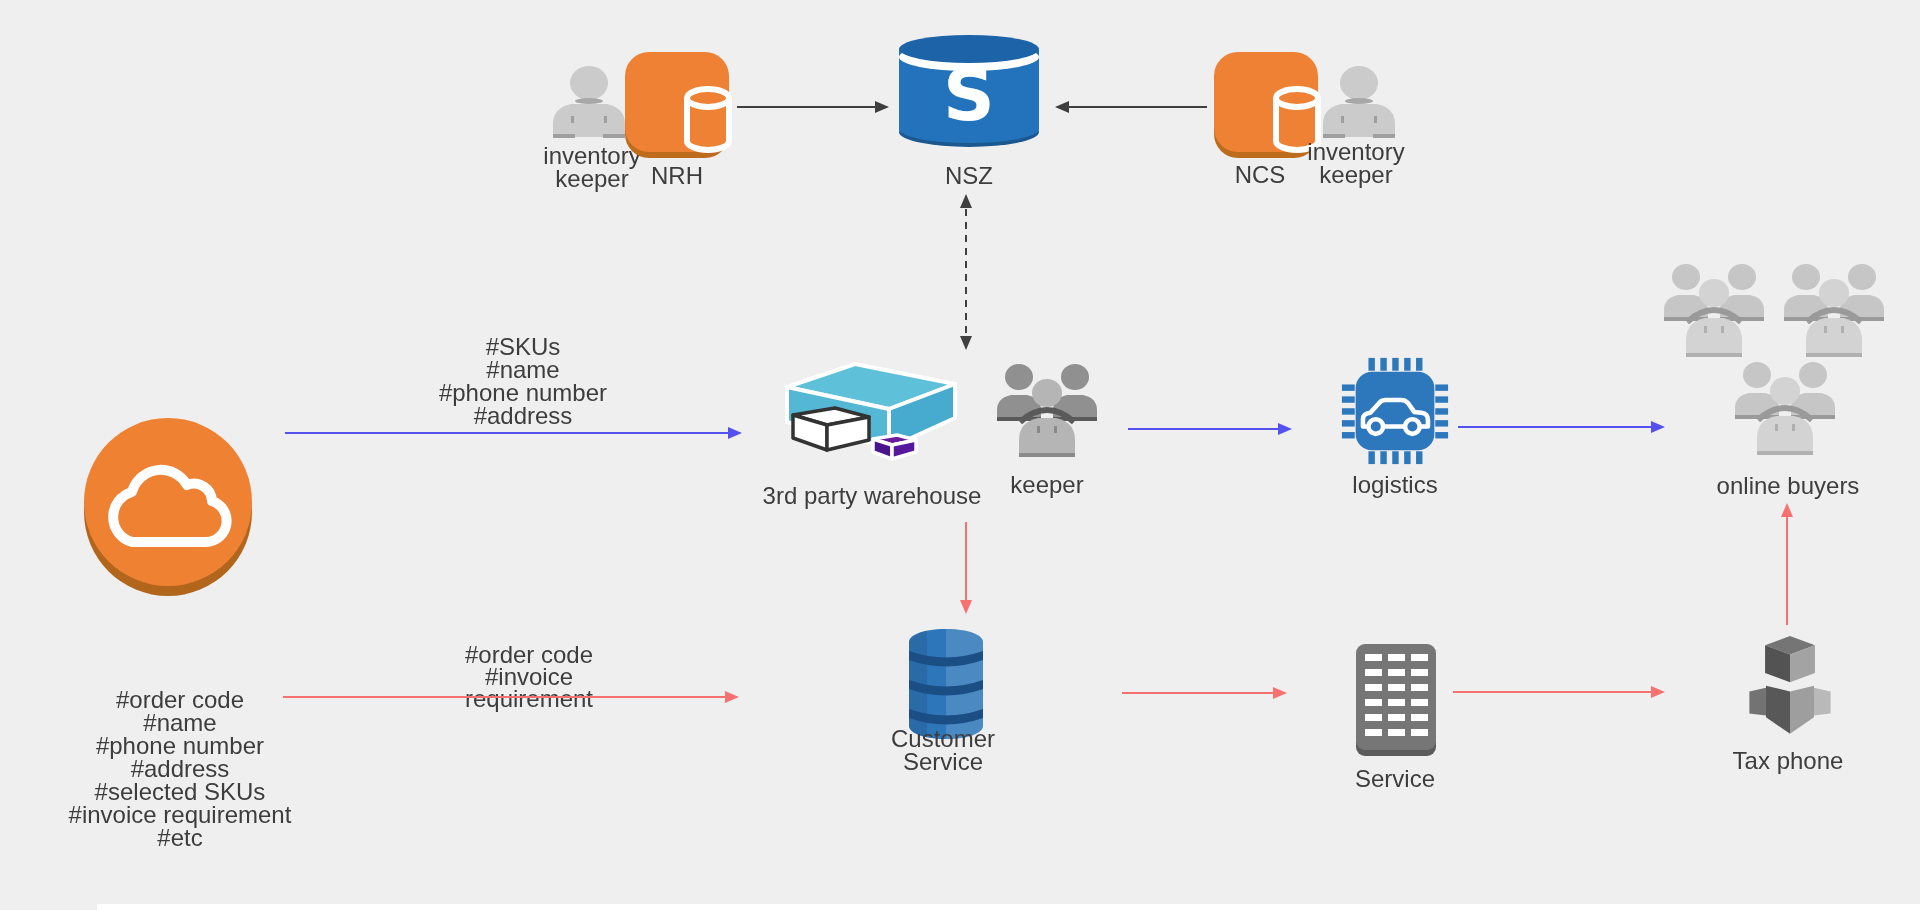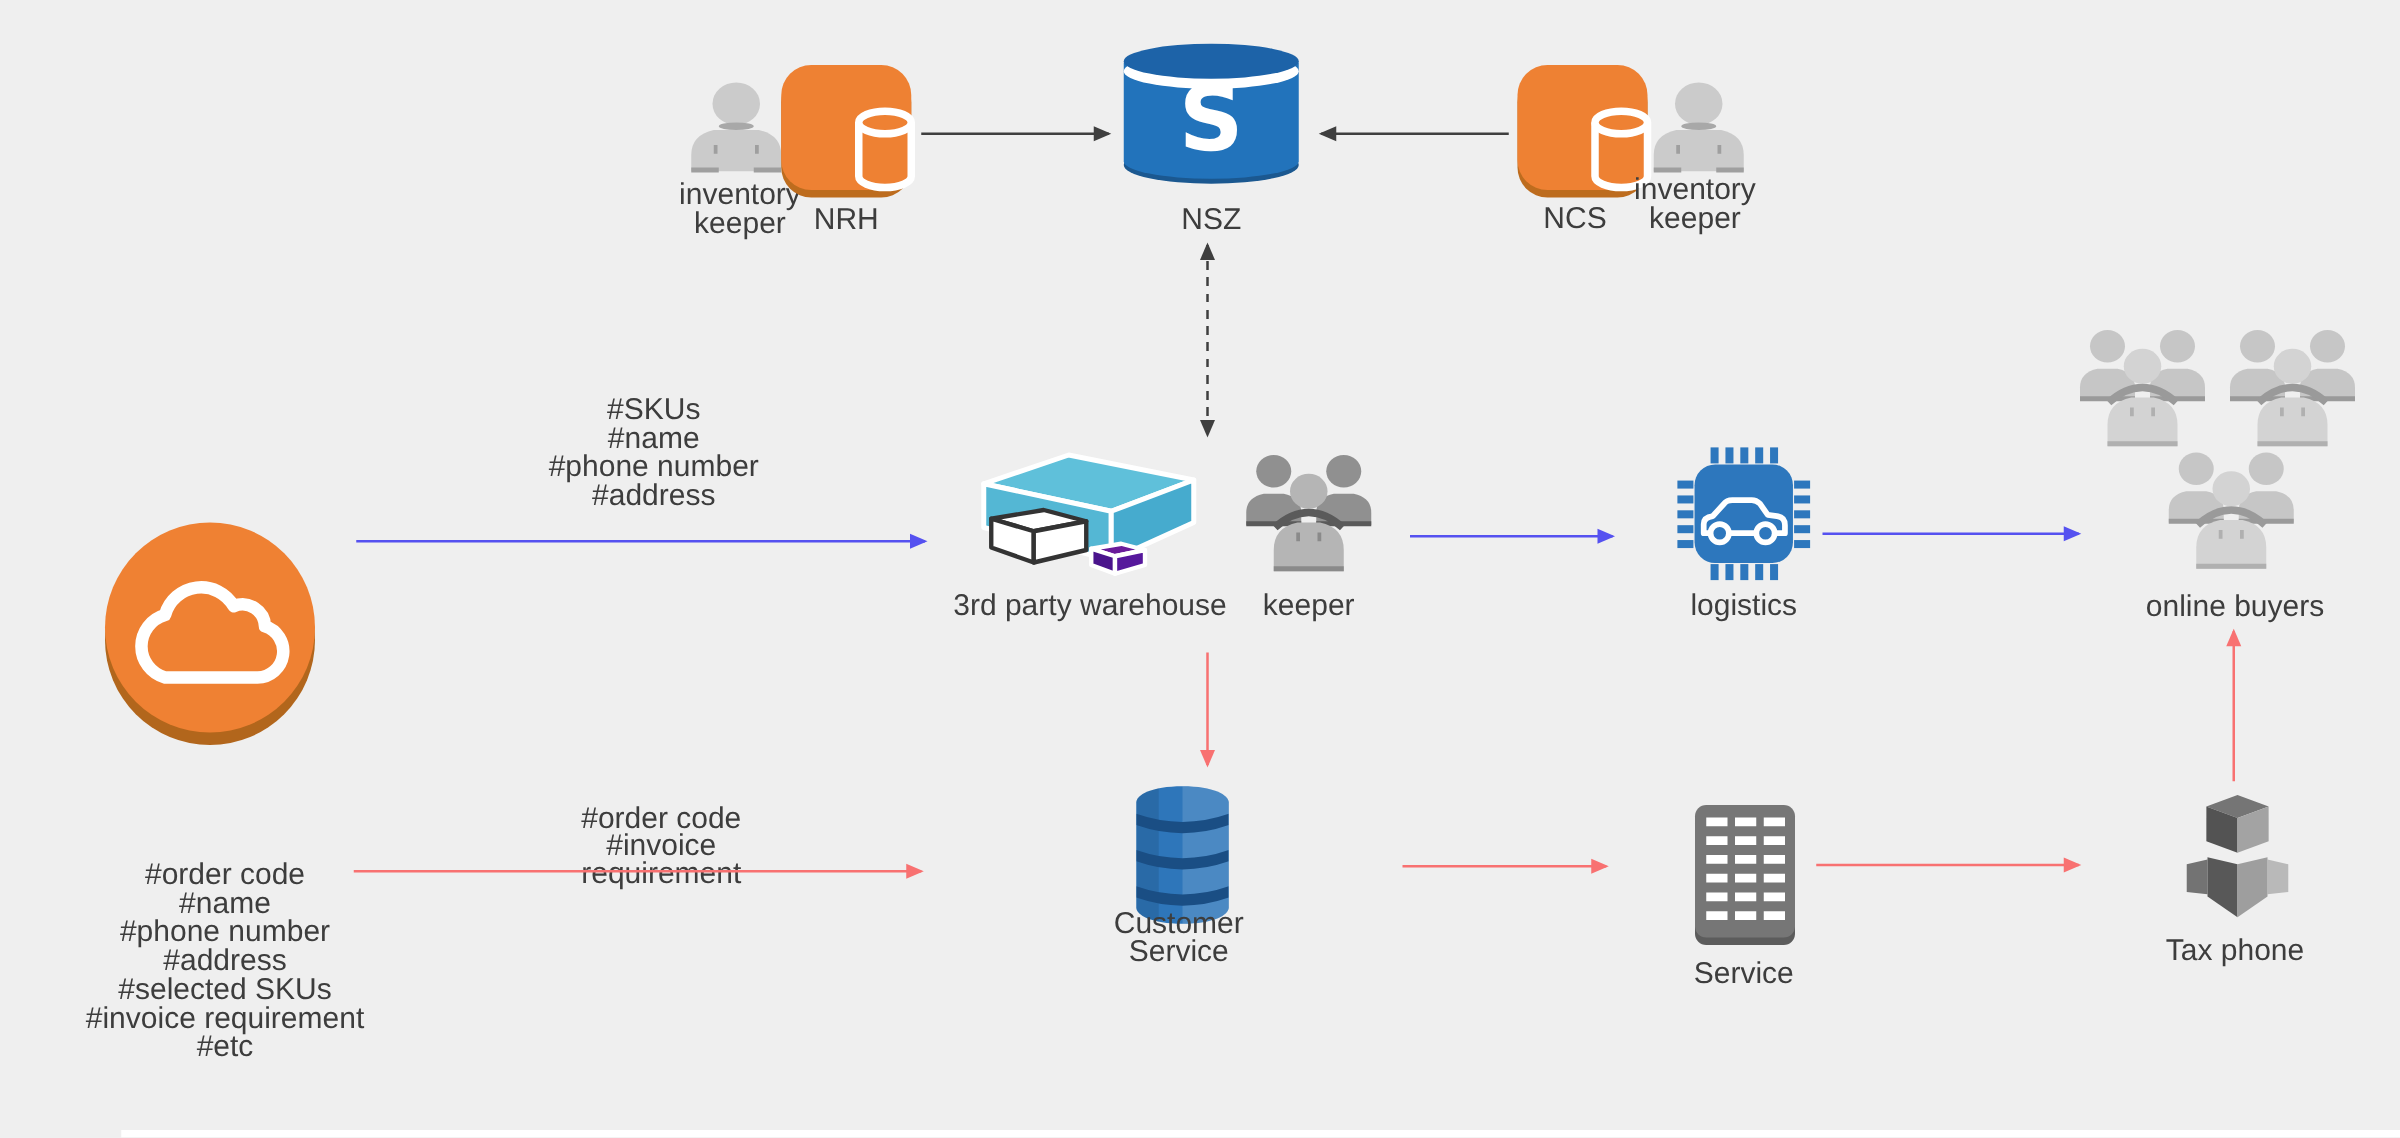--- a/index.html
+++ b/index.html
@@ -121,21 +121,21 @@
   <div class="label" style="left:1210px;top:163px;width:100px">NCS</div>
 
   <svg class="icon" style="left:1316px;top:64px" width="86" height="80" viewBox="0 0 86 80">
       <use href="#sym-person"></use>
     </svg>
   <div class="label" style="left:1296px;top:140px;width:120px">inventory
 keeper</div>
 
   <div class="arrow v dashed head-u head-d" style="left:965px;top:196px;height:152px"></div>
 
-  <div class="label" style="left:413px;top:316px;width:220px">#SKUs
+  <div class="label" style="left:413px;top:335px;width:220px">#SKUs
 #name
 #phone number
 #address</div>
   <div class="arrow h head-r blue" style="left:285px;top:432px;width:455px"></div>
 
   <svg class="icon" style="left:785px;top:362px" width="176" height="102" viewBox="0 0 176 102">
     <g stroke="#ffffff" stroke-width="4" stroke-linejoin="round">
       <polygon points="70,2 170,22 104,47 2,25" fill="#5fc0da"></polygon>
       <polygon points="2,25 104,47 104,86 2,60" fill="#54b7d4"></polygon>
       <polygon points="104,47 170,22 170,56 104,86" fill="#46abce"></polygon>
@@ -144,21 +144,21 @@
       <polygon points="8,53 50,46 84,55 42,63" fill="#ffffff"></polygon>
       <polygon points="8,53 42,63 42,88 8,76" fill="#ffffff"></polygon>
       <polygon points="42,63 84,55 84,78 42,88" fill="#ffffff"></polygon>
     </g>
     <g stroke="#ffffff" stroke-width="3.5" stroke-linejoin="round">
       <polygon points="88,77 112,73 131,78 107,83" fill="#6a1b9a"></polygon>
       <polygon points="88,77 107,83 107,97 88,90" fill="#4a148c"></polygon>
       <polygon points="107,83 131,78 131,90 107,97" fill="#56189c"></polygon>
     </g>
   </svg>
-  <div class="label" style="left:762px;top:473px;width:220px">3rd party warehouse</div>
+  <div class="label" style="left:762px;top:484px;width:220px">3rd party warehouse</div>
 
   <svg class="icon" style="left:993px;top:360px;--b:#909090;--f:#b5b5b5;--d:#5a5a5a;--d2:#8a8a8a" width="108" height="102" viewBox="0 0 108 102">
       <use href="#sym-people"></use>
     </svg>
   <div class="label" style="left:987px;top:473px;width:120px">keeper</div>
 
   <div class="arrow h head-r blue" style="left:1128px;top:428px;width:162px"></div>
 
   <svg class="icon" style="left:1341px;top:357px" width="108" height="108" viewBox="0 0 118 118">
     <g fill="#2d77bd">

